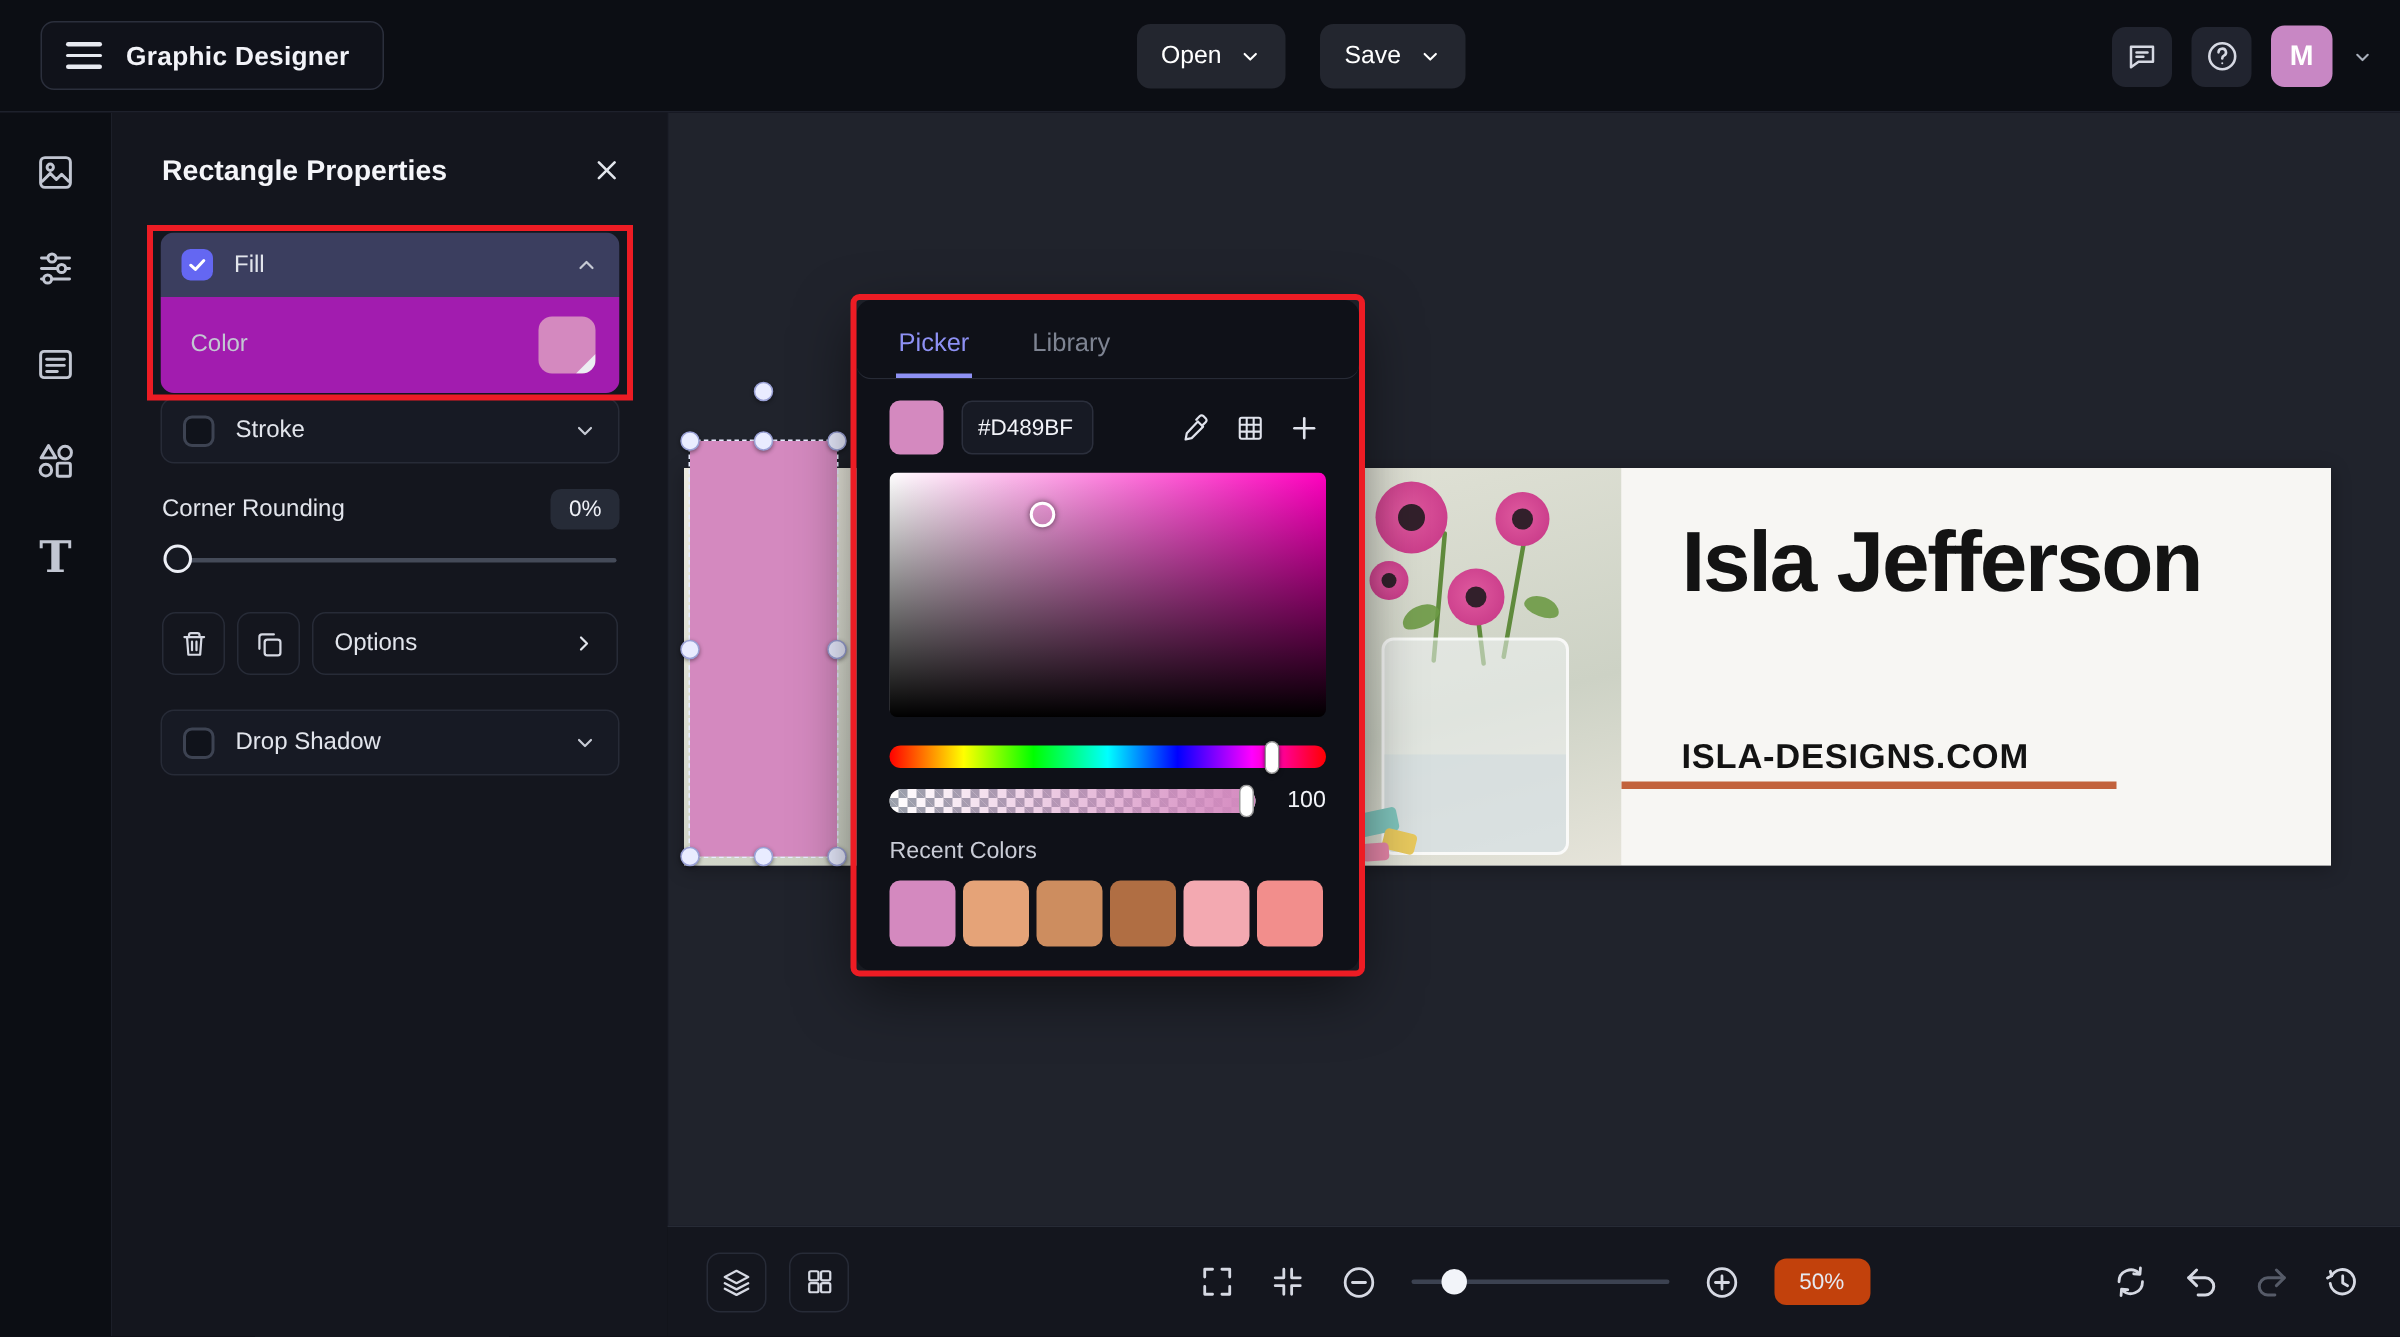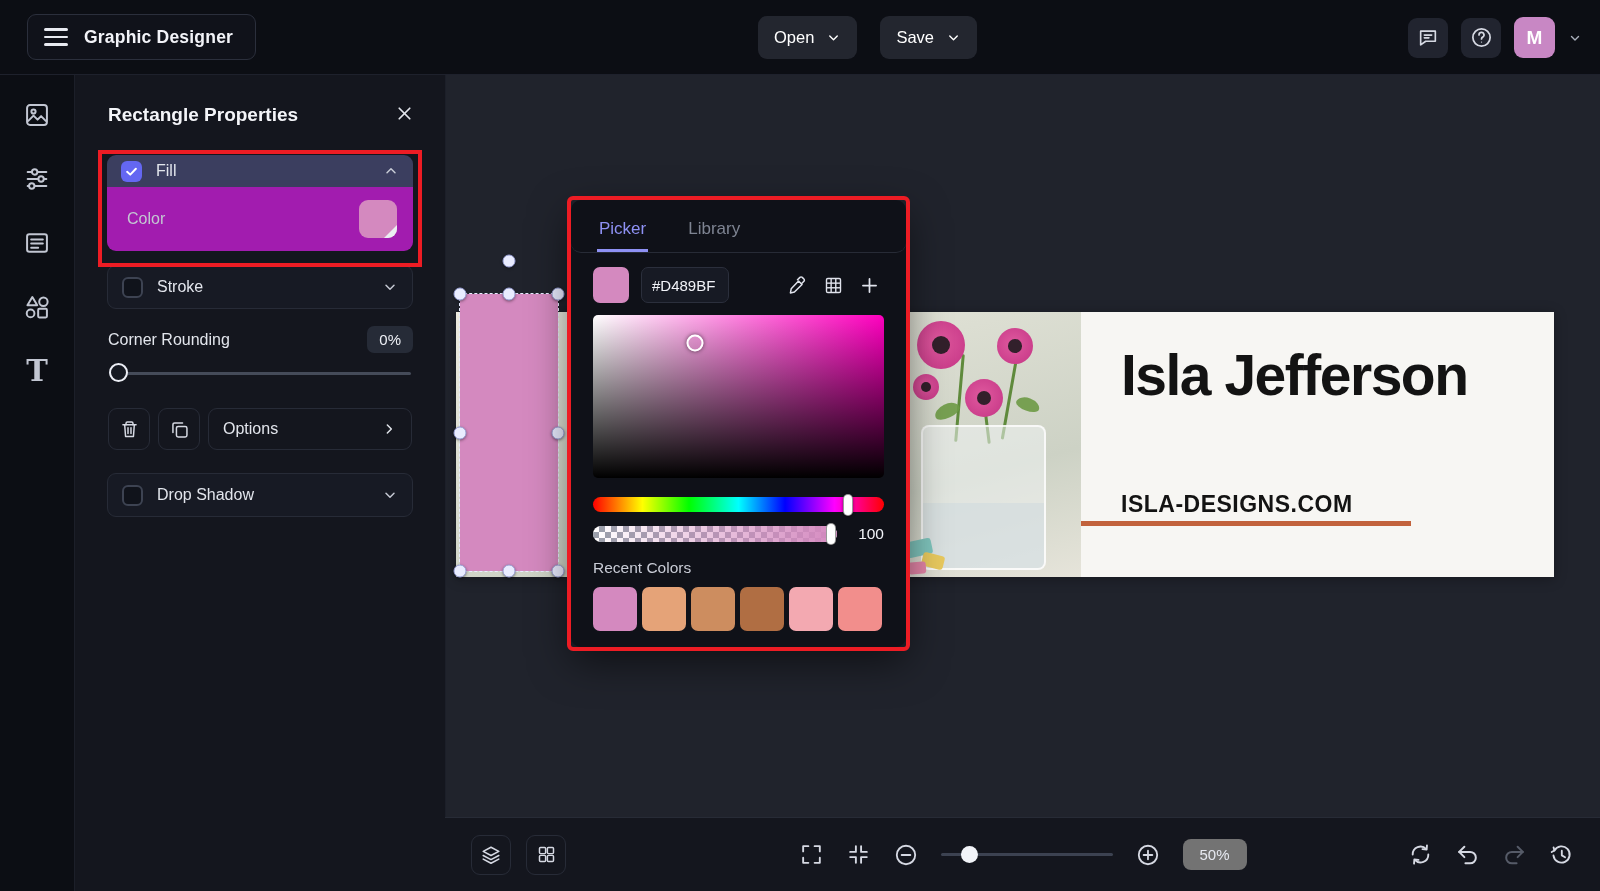--- a/index.html
+++ b/index.html
@@ -25,21 +25,21 @@
   .rail { position:absolute; left:0; top:75px; width:75px; bottom:0; background:#0c0e14; border-right:1px solid #1c1f29; display:flex; flex-direction:column; align-items:center; padding-top:24px; gap:29px; z-index:5; }
   .rail-btn { background:none; border:none; color:#c2c6d2; cursor:pointer; padding:2px; }
   .tglyph { font-family:"DejaVu Serif", serif; font-size:29px; font-weight:bold; line-height:1; }
 
   
   .panel { position:absolute; left:75px; top:75px; width:370px; bottom:0; background:#14161e; z-index:5; }
   .panel-head { position:absolute; left:33px; right:28px; top:26px; display:flex; align-items:center; justify-content:space-between; }
   .panel-title { font-size:19px; font-weight:bold; color:#f4f5f9; }
   .panel-close { background:none; border:none; color:#e2e5ec; cursor:pointer; padding:2px; }
   .fill-group { position:absolute; left:32px; top:80px; width:306px; border-radius:9px; overflow:hidden; }
-  .fill-head { height:32px; background:#3b3e5f; display:flex; align-items:center; gap:14px; padding:1px 14px; cursor:pointer; }
+  .fill-head { height:43px; background:#3b3e5f; display:flex; align-items:center; gap:14px; padding:1px 14px; cursor:pointer; }
   .color-row { height:64px; background:#a21caf; display:flex; align-items:center; padding:0 16px 0 20px; }
   .row-label { font-size:16px; color:#e2e5ec; }
   .sub-label { font-size:16px; color:#c3c7d2; }
   .row-chev { margin-left:auto; color:#c6cad4; flex:none; }
   .cb { width:21px; height:21px; border-radius:6px; flex:none; display:flex; align-items:center; justify-content:center; }
   .cb-on { background:#6467f2; }
   .cb-off { background:#10131b; border:2px solid #3d4352; }
   .color-swatch { margin-left:auto; width:38px; height:38px; border-radius:9px; border:none; position:relative; overflow:hidden; cursor:pointer; }
   .fold { position:absolute; right:0; bottom:0; width:0; height:0; border-left:13px solid transparent; border-bottom:13px solid #ecedf2; }
   .row-box { position:absolute; left:32px; width:306px; height:44px; display:flex; align-items:center; gap:14px; padding:0 14px; background:#171a24; border:1px solid #272b37; border-radius:9px; color:#dfe2ea; font-family:inherit; cursor:pointer; text-align:left; }
@@ -114,21 +114,21 @@
   .recent-swatch { width:44px; height:44px; border-radius:7px; border:none; cursor:pointer; padding:0; }
 
   
   .bottombar { position:absolute; left:445px; right:0; bottom:0; height:74px; background:#14161e; border-top:1px solid #272b36; display:flex; align-items:center; padding:0 26px; z-index:6; }
   .bb-left { display:flex; gap:15px; }
   .bb-btn { width:40px; height:40px; border:1px solid #272b37; border-radius:9px; background:transparent; color:#d6d9e3; display:flex; align-items:center; justify-content:center; cursor:pointer; }
   .bb-center { position:absolute; left:50%; transform:translateX(-50%); display:flex; align-items:center; gap:22px; }
   .zoom-slider { position:relative; width:172px; height:20px; cursor:pointer; }
   .zs-track { position:absolute; top:8.5px; left:0; right:0; height:3px; background:#3c4251; border-radius:2px; }
   .zs-knob { position:absolute; top:1px; left:12%; width:17px; height:17px; background:#f2f4f9; border-radius:50%; cursor:pointer; }
-  .zoom-badge { background:#737373; color:#e6e9f1; border-radius:8px; padding:7px 17px; font-size:15px; }
+  .zoom-badge { background:#c2410c; color:#e6e9f1; border-radius:8px; padding:7px 17px; font-size:15px; }
   .bb-right { margin-left:auto; display:flex; align-items:center; gap:22px; }
 </style>
 </head>
 <body>
 
 <div class="app">
 
   <header class="topbar">
     <div class="title-box">
       <span class="hamburger">

